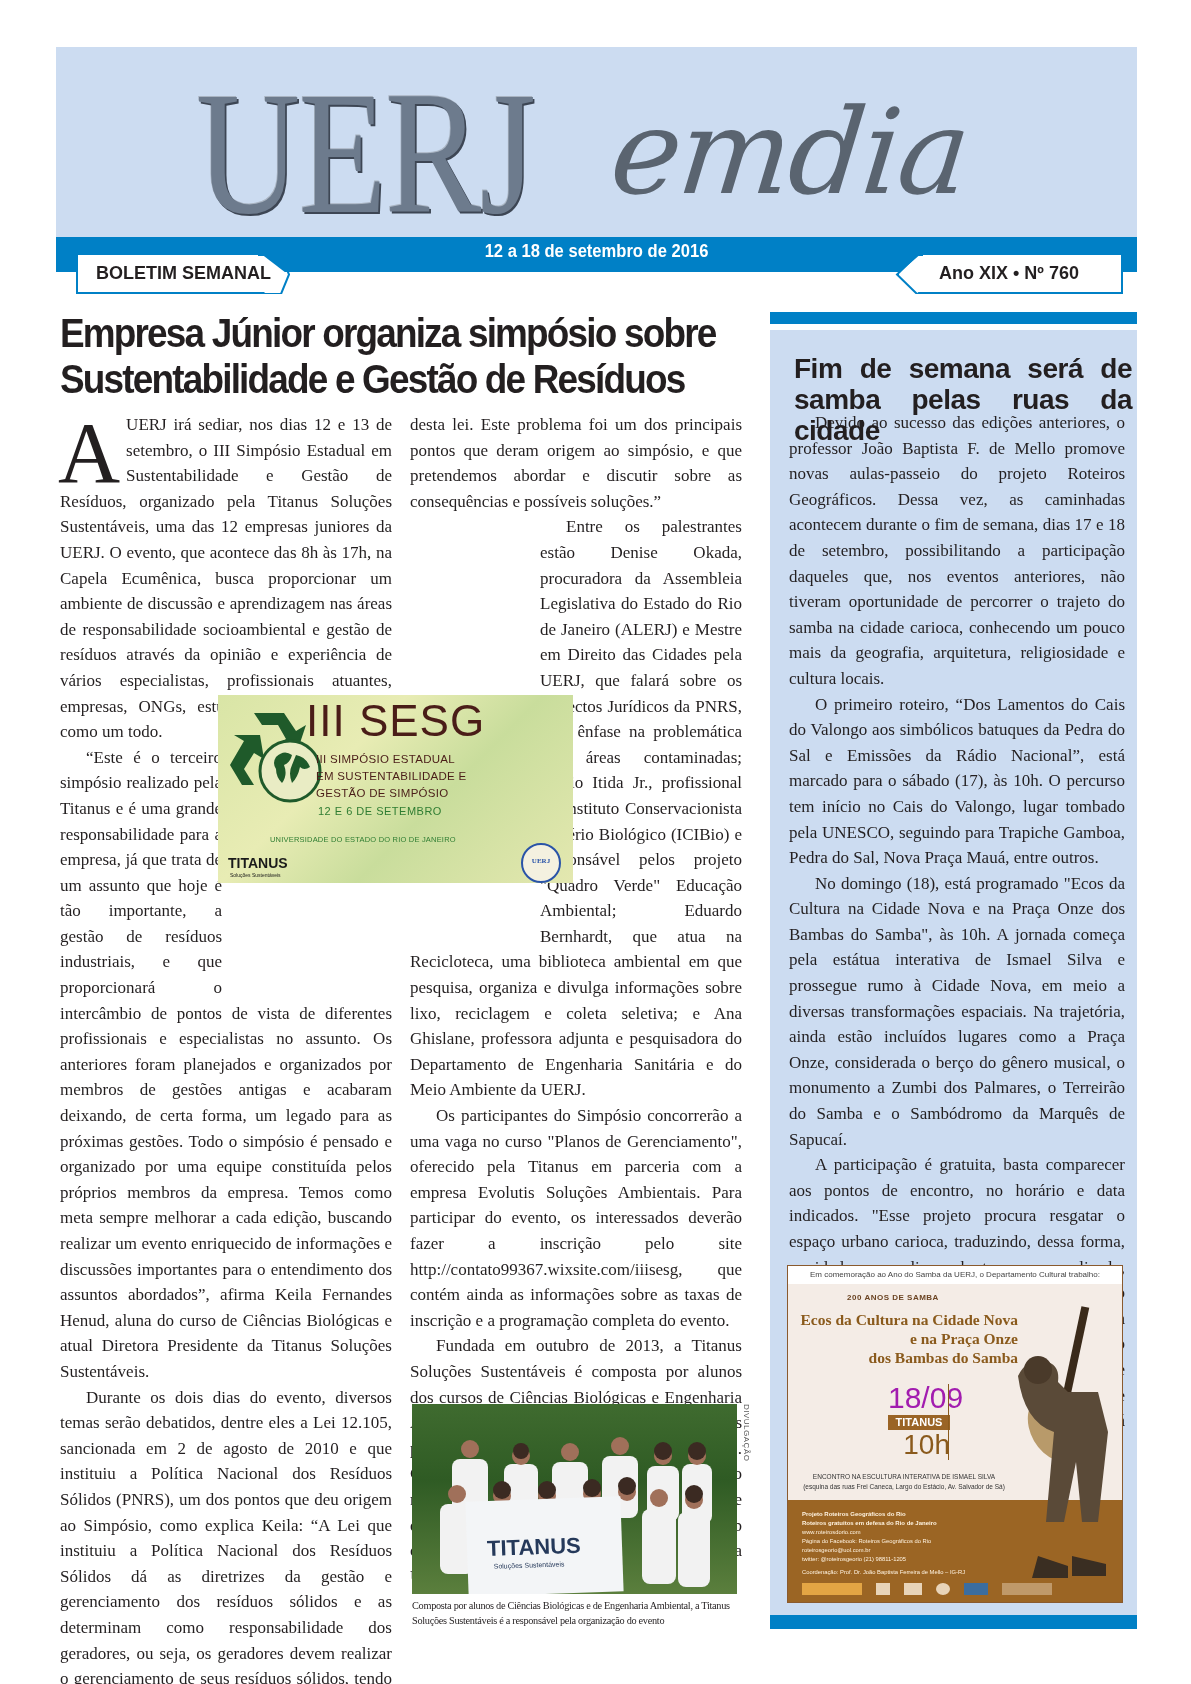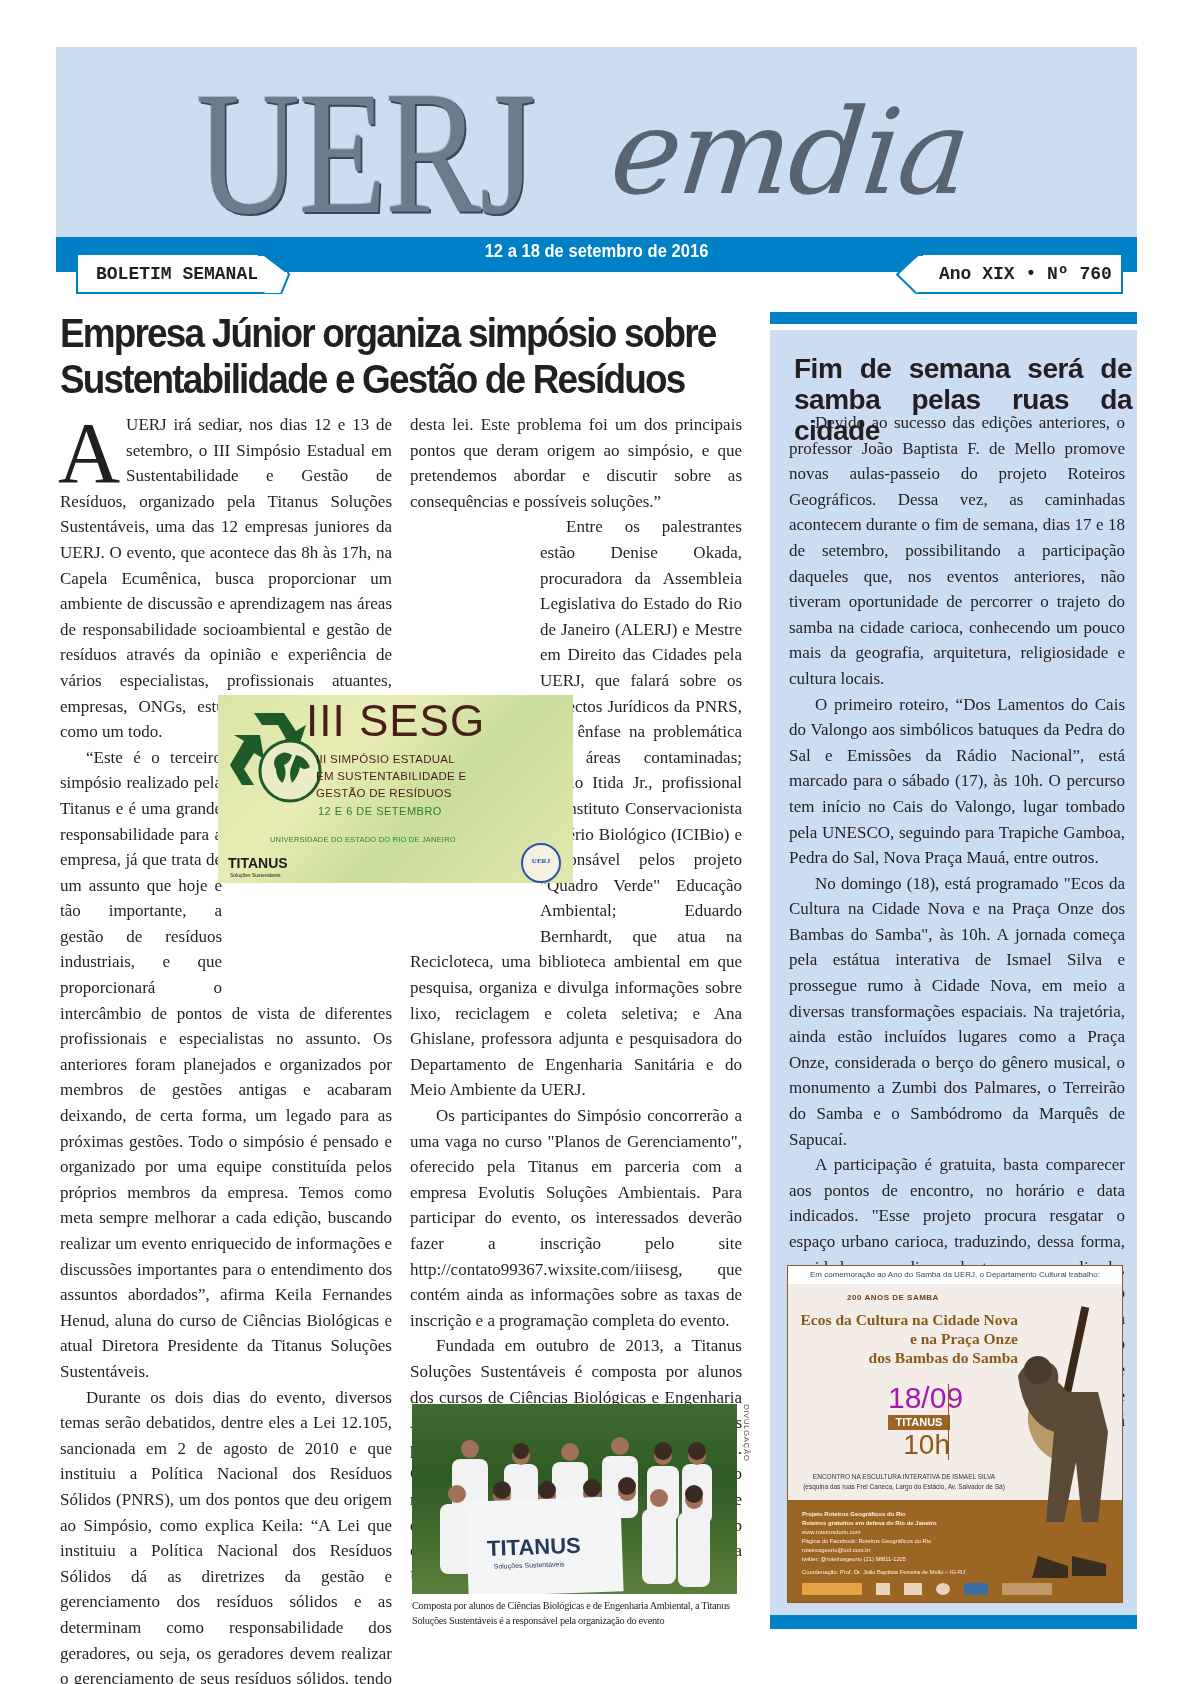--- a/index.html
+++ b/index.html
@@ -7,21 +7,21 @@
 
   
   .masthead { position: absolute; left: 56px; top: 47px; width: 1081px; height: 190px; background: #ccdcf1; }
   .logo { position: absolute; left: 0; top: 0; width: 100%; height: 190px; }
   .logo-uerj { position: absolute; left: 140px; top: 18px; font-family: "Liberation Serif", serif; font-size: 176px; line-height: 176px; color: #6d7b8d; letter-spacing: -2px; transform: scaleX(0.82); transform-origin: left top; text-shadow: 2px 2px 0 #3d4654, -1px -1px 0 #a9b4c2; }
   .logo-emdia { position: absolute; left: 556px; top: 40px; font-family: "DejaVu Serif", serif; font-style: italic; font-size: 118px; line-height: 130px; color: #5a6470; letter-spacing: -2px; transform: skewX(-6deg); }
 
   .blue-band { position: absolute; left: 56px; top: 237px; width: 1081px; height: 35px; background: #0080c6; }
   .issue-date { position: absolute; left: 0; width: 100%; top: 4px; text-align: center; color: #ffffff; font-family: "Liberation Sans", sans-serif; font-weight: bold; font-size: 18px; transform: scaleX(0.92); }
 
-  .ribbon { position: absolute; top: 255px; height: 39px; background: #ffffff; border: 2px solid #0080c6; border-top: none; box-sizing: border-box; font-family: Liberation Mono, monospace; font-weight: bold; font-size: 18px; color: #231f20; display: flex; align-items: center; }
+  .ribbon { position: absolute; top: 255px; height: 39px; background: #ffffff; border: 2px solid #0080c6; border-top: none; box-sizing: border-box; font-family: Liberation Sans, sans-serif; font-weight: bold; font-size: 18px; color: #231f20; display: flex; align-items: center; }
   .ribbon-left { left: 76px; width: 212px; padding-left: 18px; clip-path: polygon(0 0, 88% 0, 100% 50%, 88% 100%, 0 100%); border-right: none; }
   .ribbon-left::after { content: ""; position: absolute; right: 0; top: 0; width: 100%; height: 100%; }
   .ribbon-right { left: 897px; width: 226px; padding-left: 40px; clip-path: polygon(10% 0, 100% 0, 100% 100%, 10% 100%, 0 50%); }
   .ribbon-tip-left { position: absolute; left: 258px; top: 255px; width: 32px; height: 39px; }
   .ribbon-tip-right { position: absolute; left: 895px; top: 255px; width: 28px; height: 39px; }
 
   
   .headline { position: absolute; left: 60px; top: 310px; width: 695px; font-family: "Liberation Sans", sans-serif; font-weight: bold; font-size: 41px; line-height: 46px; color: #231f20; letter-spacing: -2px; transform: scaleX(0.9); transform-origin: left top; width: 772px; }
 
   
@@ -134,21 +134,21 @@
   <svg class="sesg-recycle" viewBox="0 0 108 100">
     <path d="M30 8 L60 8 L72 26 L82 20 L74 44 L52 40 L62 34 L54 20 L38 20 Z" fill="#1f5a2a"></path>
     <path d="M6 60 L20 36 L10 30 L36 30 L40 54 L30 48 L20 64 L30 80 L18 80 Z" fill="#1f5a2a"></path>
     <circle cx="66" cy="66" r="30" fill="#e9ecc4" stroke="#1f5a2a" stroke-width="3"></circle>
     <path d="M52 52 q8 -8 16 -2 q-2 8 -8 10 q4 10 -2 18 q-6 -6 -6 -14 q-4 -6 0 -12 Z M72 50 q10 2 14 12 q-6 4 -10 0 q-2 10 -8 16 q-4 -10 0 -18 Z" fill="#1f5a2a"></path>
   </svg>
   <div class="sesg-title">III SESG</div>
   <div class="sesg-sub">
     <div>III  SIMPÓSIO  ESTADUAL</div>
     <div>EM  SUSTENTABILIDADE  E</div>
-    <div>GESTÃO  DE  RESÍDUOS</div>
+    <div>GESTÃO  DE  SIMPÓSIO</div>
   </div>
   <div class="sesg-date">12 E 6 DE  SETEMBRO</div>
   <div class="sesg-univ">UNIVERSIDADE DO ESTADO DO RIO DE JANEIRO</div>
   <div class="sesg-titanus">TITANUS</div>
   <div class="sesg-titanus-sub">Soluções Sustentáveis</div>
   <div class="sesg-seal">
     <div class="sesg-seal-text">UERJ</div>
   </div>
 </div>
 

